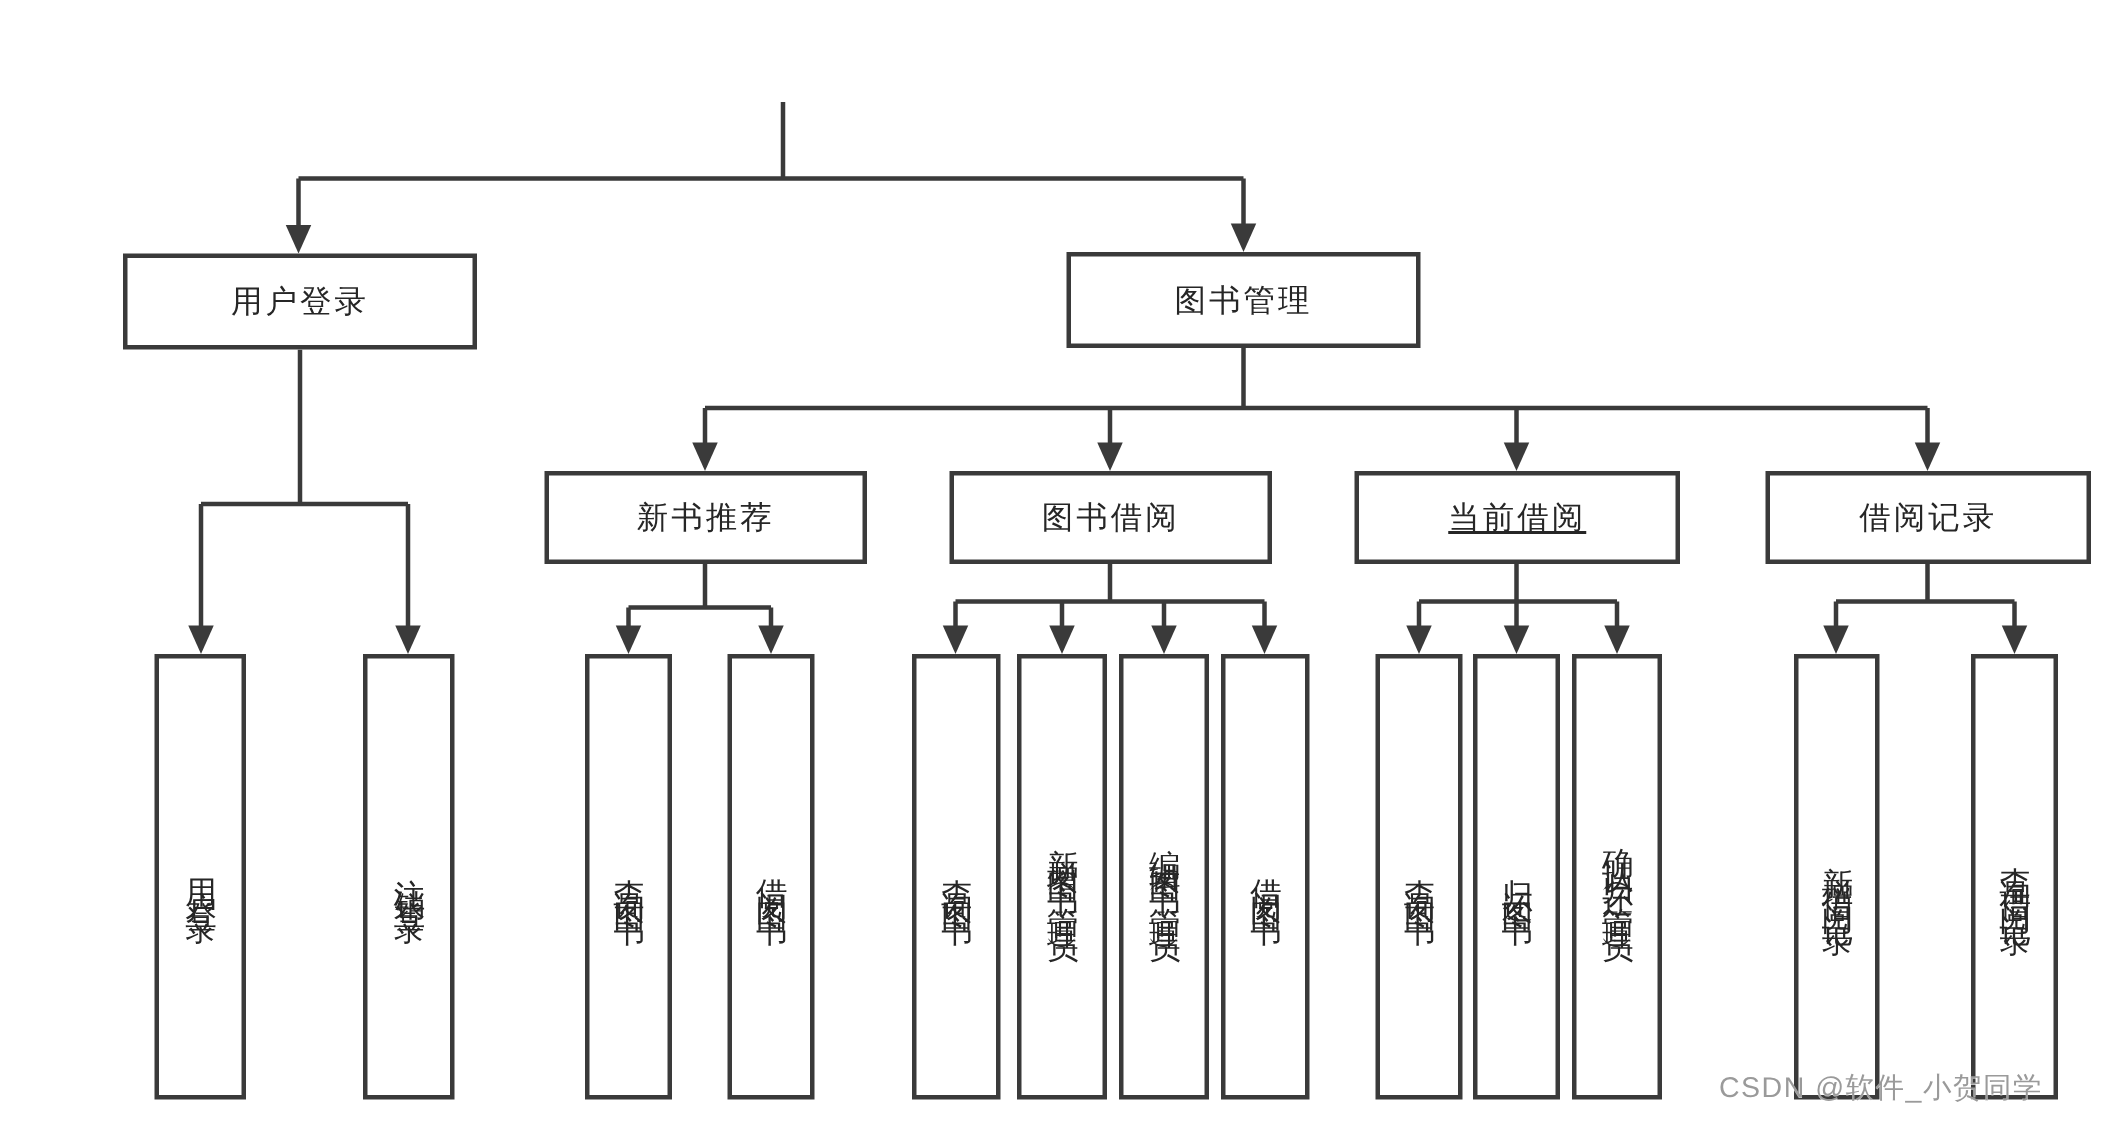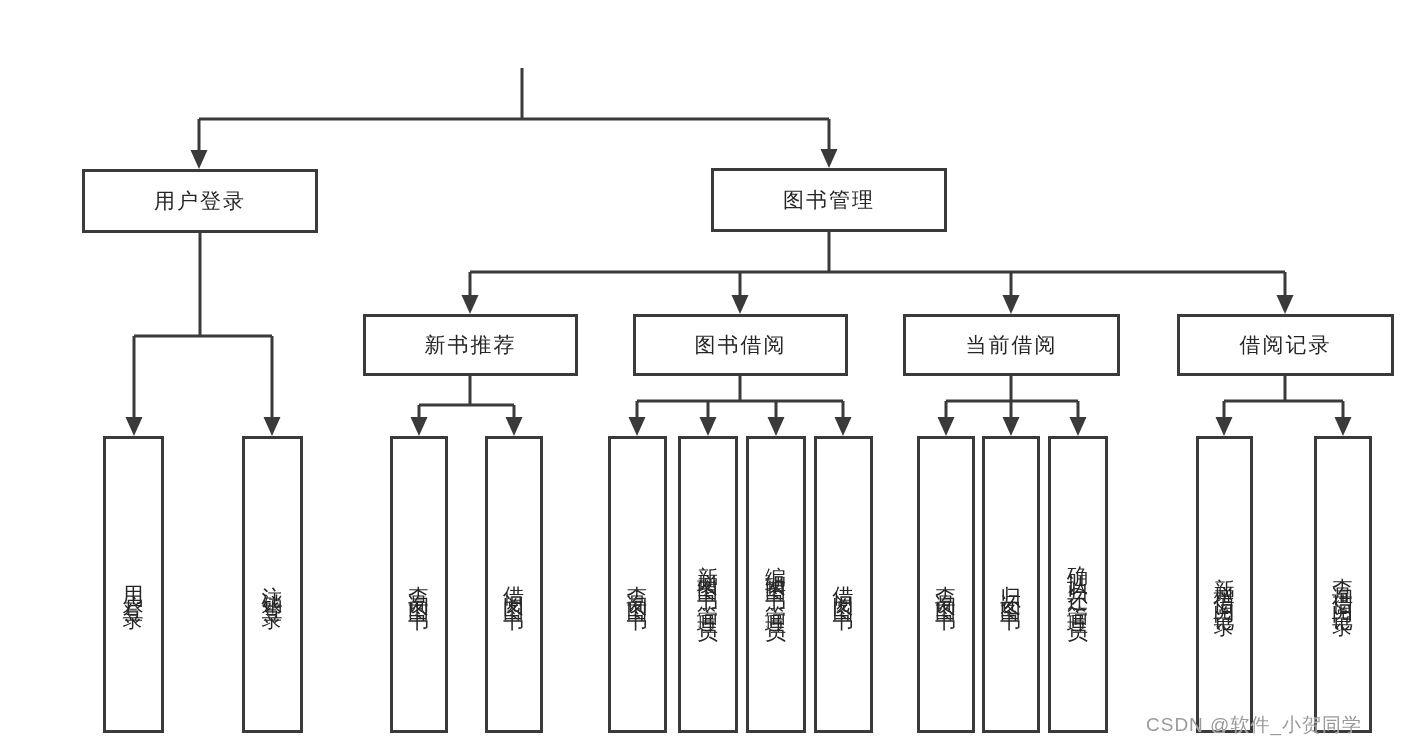--- a/index.html
+++ b/index.html
@@ -31,21 +31,21 @@
     writing-mode: vertical-rl; text-orientation: mixed;
     font-size: 21px; line-height: 1; letter-spacing: 0.38em;
     white-space: nowrap; color: var(--text);
   }
   
   .n-root            { left: 21px;   top: 13px;  width: 1003px; height: 55px; }
   .n-user-login-grp  { left: 82px;   top: 169px; width: 236px;  height: 64px; }
   .n-book-mgmt-grp   { left: 711px;  top: 168px; width: 236px;  height: 64px; }
   .n-new-book-rec    { left: 363px;  top: 314px; width: 215px;  height: 62px; }
   .n-book-borrow     { left: 633px;  top: 314px; width: 215px;  height: 62px; }
-  .n-current-borrow  { left: 903px;  top: 314px; width: 217px;  height: 62px; }
+  .n-current-borrow  { left: 903px;  top: 314px; width: 217px;  height: 62px; text-decoration: underline; }
   .n-borrow-records  { left: 1177px; top: 314px; width: 217px;  height: 62px; }
   
   .vbox { top: 436px; height: 297px; }
   .n-leaf-user-login   { left: 103px;  width: 61px; }
   .n-leaf-logout       { left: 242px;  width: 61px; }
   .n-leaf-nbr-query    { left: 390px;  width: 58px; }
   .n-leaf-nbr-borrow   { left: 485px;  width: 58px; }
   .n-leaf-bb-query     { left: 608px;  width: 59px; }
   .n-leaf-bb-add       { left: 678px;  width: 60px; }
   .n-leaf-bb-edit      { left: 746px;  width: 60px; }

